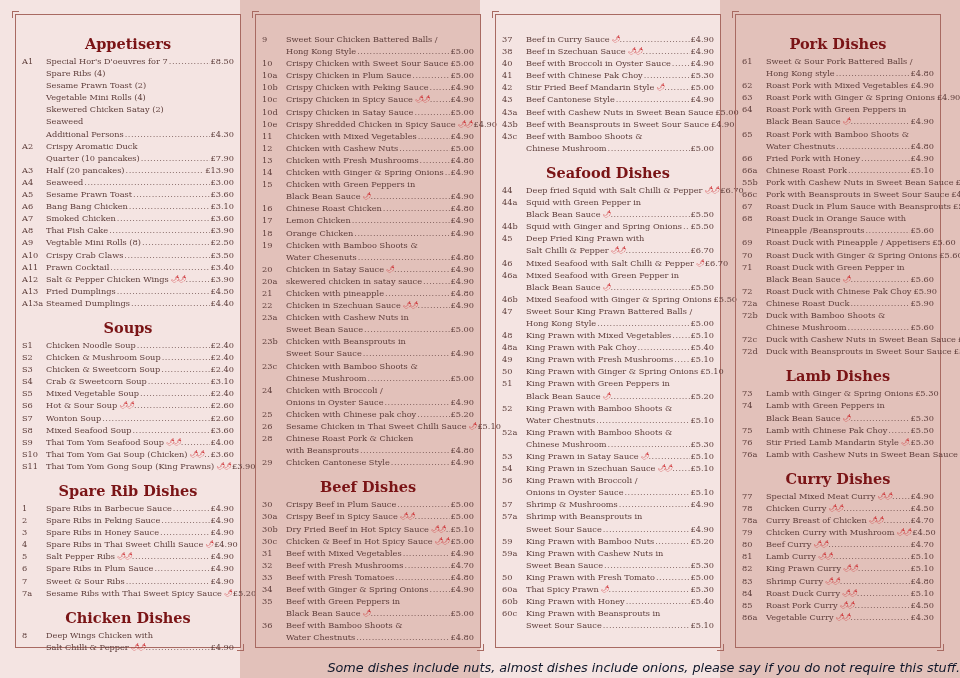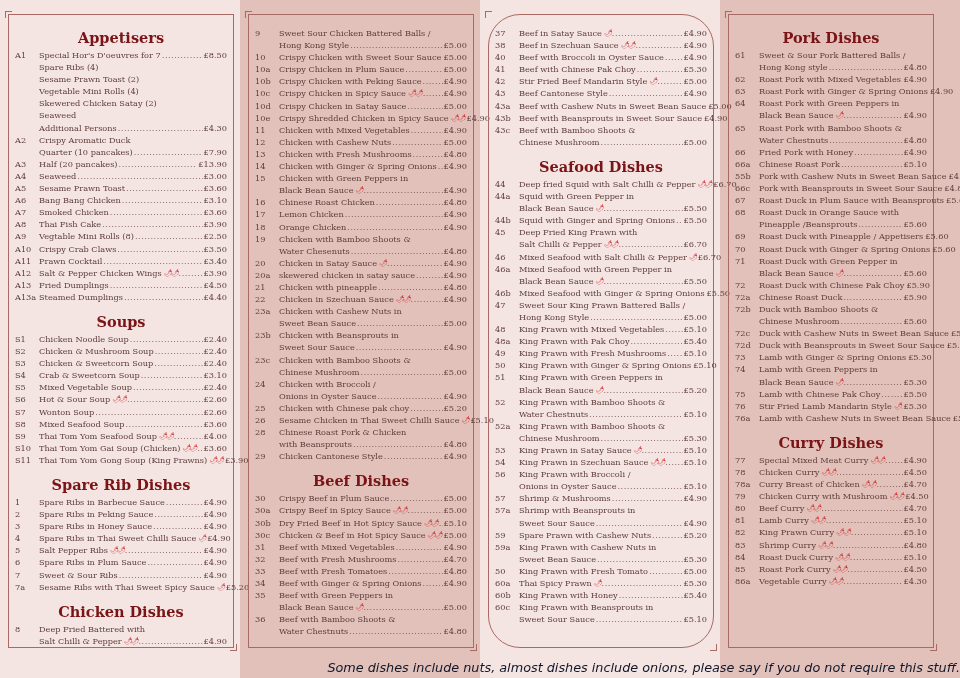--- a/index.html
+++ b/index.html
@@ -11,21 +11,22 @@
     background: #f3e3e1;
   }
   .panel-bg { position: absolute; top: 0; height: 678px; }
   .bg-light { background: #f4e4e2; }
   .bg-dark { background: #e2c1ba; }
   .panel {
     position: absolute;
     top: 14px;
     height: 634px;
     border: 1px solid #a86a62;
-    padding: 12px 6px 0 6px;
+    padding: 18px 6px 0 6px;
+    margin-left: 7px;
   }
   .panel::before, .panel::after {
     content: "";
     position: absolute;
     width: 6px; height: 6px;
     border: 1px solid #a86a62;
   }
   .panel::before { top: -4px; left: -4px; border-right: none; border-bottom: none; }
   .panel::after { bottom: -4px; right: -4px; border-left: none; border-top: none; }
   .section-title {
@@ -322,21 +323,21 @@
     <div class="row">
       <span class="num">7a</span>
       <span class="name">Sesame Ribs with Thai Sweet Spicy Sauce</span>
       <span class="chilli">🌶</span>
       <span class="dots"></span>
       <span class="price">£5.20</span>
     </div>
     <div class="section-title spaced">Chicken Dishes</div>
     <div class="row">
       <span class="num">8</span>
-      <span class="name">Deep Fried Battered with</span>
+      <span class="name">Deep Wings Chicken with</span>
     </div>
     <div class="row">
       <span class="num"></span>
       <span class="name">Salt Chilli &amp; Pepper</span>
       <span class="chilli">🌶🌶</span>
       <span class="dots"></span>
       <span class="price">£4.90</span>
     </div>
   </div>
 <div class="panel" style="left:248px;width:226px;">
@@ -613,24 +614,24 @@
       <span class="num">36</span>
       <span class="name">Beef with Bamboo Shoots &amp;</span>
     </div>
     <div class="row">
       <span class="num"></span>
       <span class="name">Water Chestnuts</span>
       <span class="dots"></span>
       <span class="price">£4.80</span>
     </div>
   </div>
-<div class="panel" style="left:488px;width:226px;border-radius:32px;">
+<div class="panel" style="left:488px;width:226px;">
     <div class="row">
       <span class="num">37</span>
-      <span class="name">Beef in Satay Sauce</span>
+      <span class="name">Beef in Curry Sauce</span>
       <span class="chilli">🌶</span>
       <span class="dots"></span>
       <span class="price">£4.90</span>
     </div>
     <div class="row">
       <span class="num">38</span>
       <span class="name">Beef in Szechuan Sauce</span>
       <span class="chilli">🌶🌶</span>
       <span class="dots"></span>
       <span class="price">£4.90</span>
@@ -842,21 +843,21 @@
       <span class="name">Shrimp with Beansprouts in</span>
     </div>
     <div class="row">
       <span class="num"></span>
       <span class="name">Sweet Sour Sauce</span>
       <span class="dots"></span>
       <span class="price">£4.90</span>
     </div>
     <div class="row">
       <span class="num">59</span>
-      <span class="name">Spare Prawn with Cashew Nuts</span>
+      <span class="name">King Prawn with Bamboo Nuts</span>
       <span class="dots"></span>
       <span class="price">£5.20</span>
     </div>
     <div class="row">
       <span class="num">59a</span>
       <span class="name">King Prawn with Cashew Nuts in</span>
     </div>
     <div class="row">
       <span class="num"></span>
       <span class="name">Sweet Bean Sauce</span>
@@ -1028,20 +1029,21 @@
       <span class="name">Duck with Cashew Nuts in Sweet Bean Sauce</span>
       <span class="dots"></span>
       <span class="price">£5.60</span>
     </div>
     <div class="row">
       <span class="num">72d</span>
       <span class="name">Duck with Beansprouts in Sweet Sour Sauce</span>
       <span class="dots"></span>
       <span class="price">£5.60</span>
     </div>
+    <div class="section-title spaced">Lamb Dishes</div>
     <div class="row">
       <span class="num">73</span>
       <span class="name">Lamb with Ginger &amp; Spring Onions</span>
       <span class="dots"></span>
       <span class="price">£5.30</span>
     </div>
     <div class="row">
       <span class="num">74</span>
       <span class="name">Lamb with Green Peppers in</span>
     </div>

